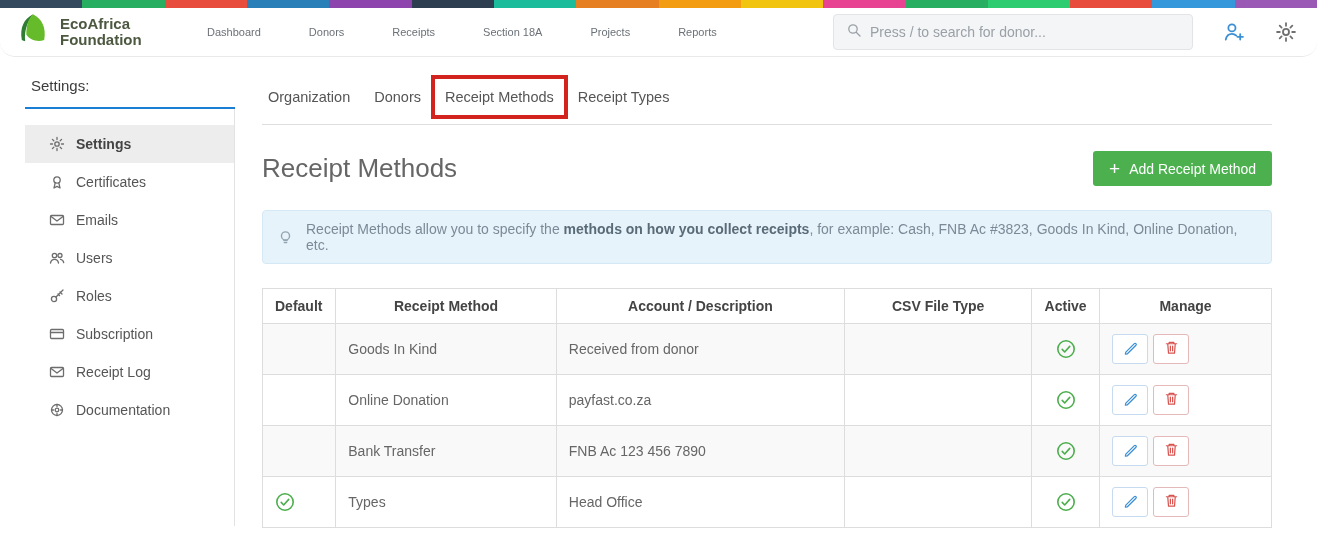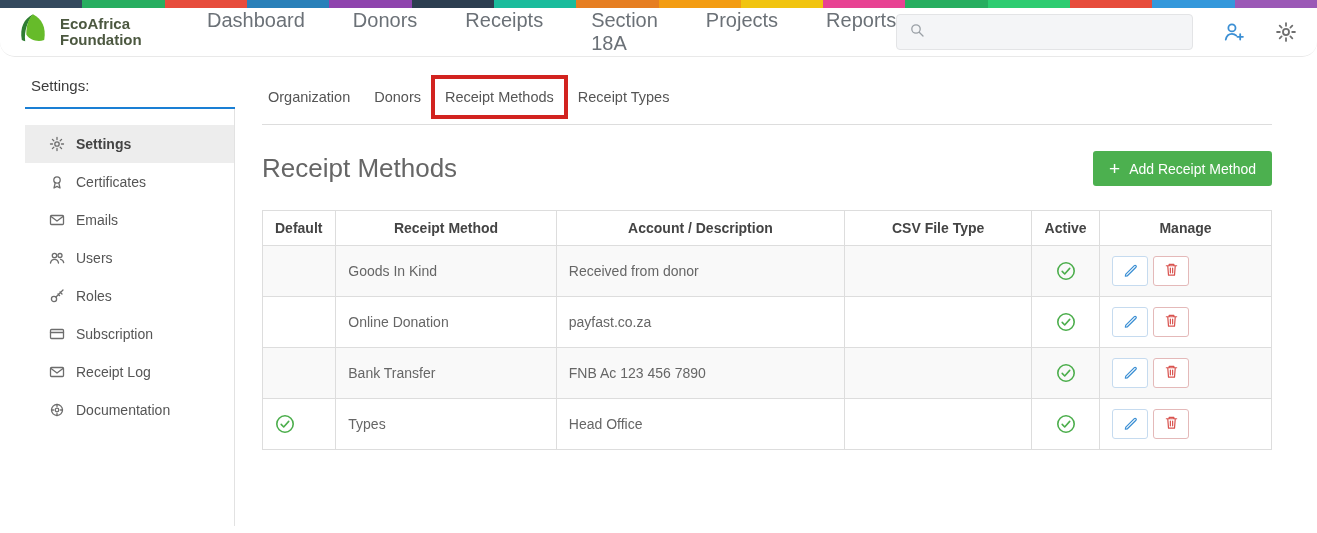--- a/index.html
+++ b/index.html
@@ -9,21 +9,21 @@
   
   .stripe { display:flex; height:8px; width:100%; }
   .stripe div { flex:1; }
 
   
   header { height:49px; display:flex; align-items:center; border-bottom:1px solid #e9e9e9;
     padding:0 20px 0 14px; background:#fff;border-radius:15px; }
   .brand { display:flex; align-items:center; gap:8px; min-width:165px; }
   .brand-text { line-height:1.1; font-weight:700; color:#4c5840; font-size:15px; }
   nav { display:flex; gap:48px; margin-left:28px; }
-  .nav-item { font-size:20px; color:#6b7177; cursor:pointer; }
+  .nav-item { font-size:11px; color:#6b7177; cursor:pointer; }
   .searchbox { margin-left:auto; display:flex; align-items:center; gap:8px;
     background:#f4f5f7; border:1px solid #e3e4e6; border-radius:4px;
     width:360px; height:36px; padding:0 12px; color:#9aa0a6; }
   .searchbox input { border:none; outline:none; background:transparent; flex:1;
     font-size:14px; color:#555; font-family:"Liberation Sans", sans-serif; }
   .searchbox input::placeholder { color:#9aa0a6; }
   .hdr-ico { margin-left:30px; display:flex; align-items:center; cursor:pointer; }
   .ico-useradd { color:var(--edit-blue); }
   .ico-gear-lg { color:#6f6f6f; }
   .ico-useradd svg, .ico-gear-lg svg { width:22px; height:22px; }
@@ -120,20 +120,21 @@
       <span class="nav-item">Receipts</span>
       <span class="nav-item">Section 18A</span>
       <span class="nav-item">Projects</span>
       <span class="nav-item">Reports</span>
     </nav>
   <div class="searchbox">
     <span id="search-ico"><svg width="16" height="16" viewBox="0 0 16 16" fill="none" stroke="currentColor" stroke-width="1.3" stroke-linecap="round" stroke-linejoin="round">
           <circle cx="7" cy="7" r="4.2"></circle>
           <path d="M10.2 10.2L14 14"></path>
         </svg></span>
+    <input type="text" placeholder="Press / to search for donor..." style="">
   </div>
   <span class="hdr-ico ico-useradd" id="useradd-ico">
       <svg viewBox="0 0 16 16" fill="none" stroke="currentColor" stroke-width="1.3" stroke-linecap="round" stroke-linejoin="round">
         <circle cx="6.5" cy="5" r="2.6"></circle>
         <path d="M2 13.5c.6-2.8 2.6-4.2 4.5-4.2 1.2 0 2.3.5 3.2 1.4"></path>
         <path d="M12.5 9.5v4M10.5 11.5h4"></path>
       </svg>
     </span>
   <span class="hdr-ico ico-gear-lg" id="hdr-gear-ico">
       <svg viewBox="0 0 16 16" fill="none" stroke="currentColor" stroke-width="1.3" stroke-linecap="round" stroke-linejoin="round">
@@ -234,20 +235,29 @@
       </div>
 
     <div class="page-head">
       <h1 class="page-title">Receipt Methods</h1>
       <button class="add-btn">
         <span class="plus">+</span>
         <span>Add Receipt Method</span>
       </button>
     </div>
 
+    <div class="info-banner">
+      <span class="bulb" id="bulb-ico">
+          <svg viewBox="0 0 16 16" fill="none" stroke="currentColor" stroke-width="1.3" stroke-linecap="round" stroke-linejoin="round">
+            <circle cx="8" cy="6.5" r="3.8"></circle>
+            <path d="M6.5 10.8h3M6.8 12.8h2.4"></path>
+          </svg>
+        </span>
+      <p><span>Receipt Methods allow you to specify the </span><b>methods on how you collect receipts</b><span>, for example: Cash, FNB Ac #3823, Goods In Kind, Online Donation, etc.</span></p>
+    </div>
 
     <table>
       <thead>
           <tr id="table-head">
             <th class="c-default">Default</th>
             <th class="c-method">Receipt Method</th>
             <th class="c-account">Account / Description</th>
             <th class="c-csv">CSV File Type</th>
             <th class="c-active">Active</th>
             <th class="c-manage">Manage</th>

